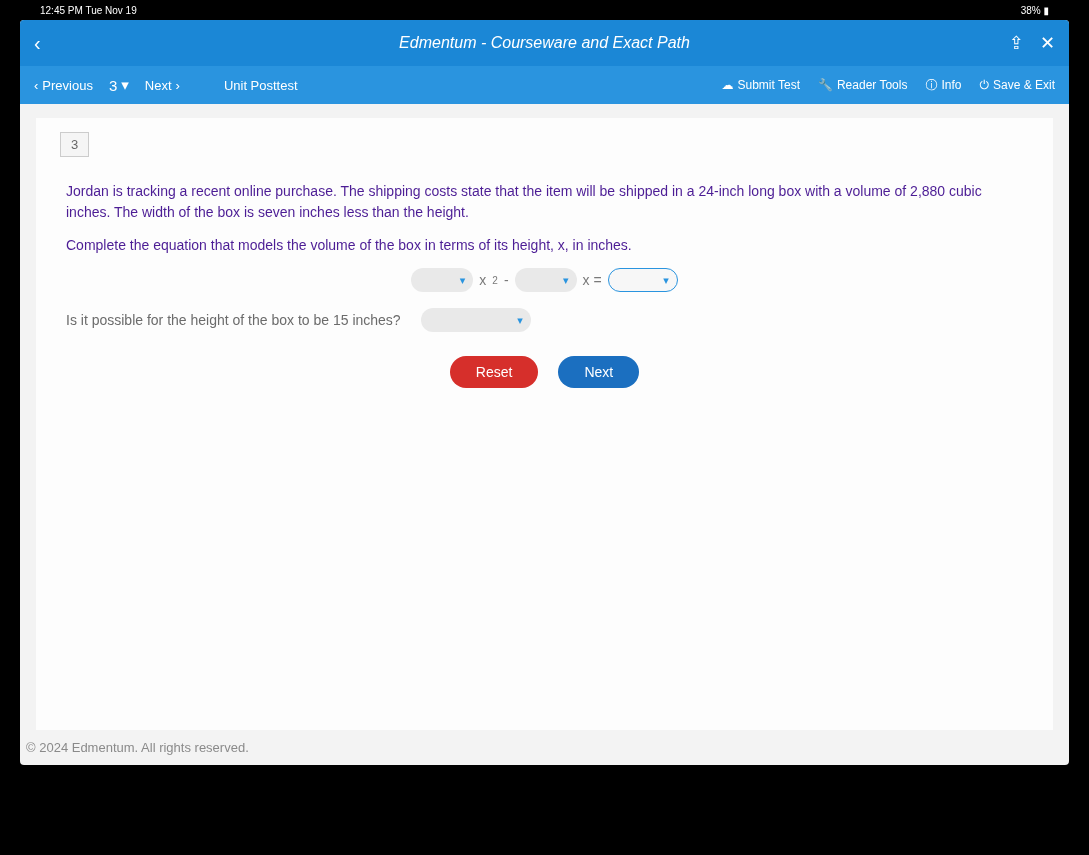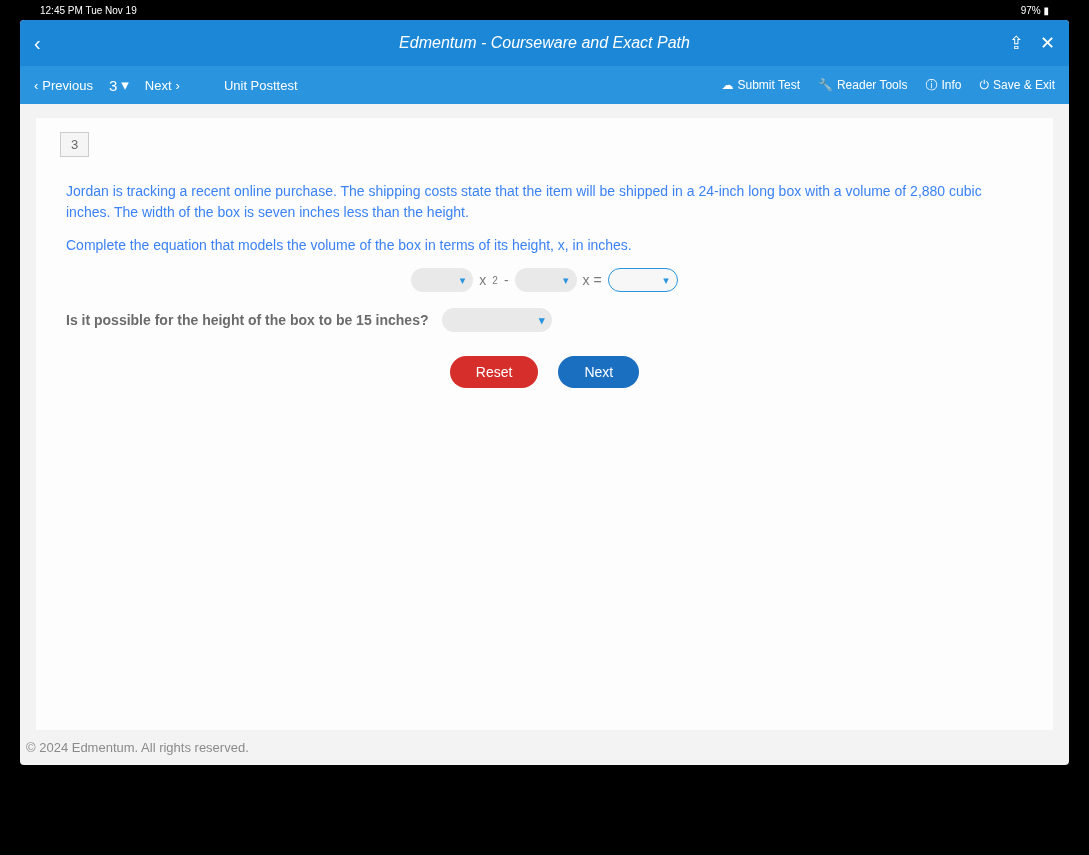--- a/index.html
+++ b/index.html
@@ -14,41 +14,41 @@
   .header-icons { margin-left:auto; display:flex; gap:16px; font-size:18px; }
   .toolbar-row { display:flex; align-items:center; height:38px; padding:0 14px; font-size:13px; background:#2a94df; }
   .toolbar-left { display:flex; align-items:center; gap:16px; }
   .toolbar-right { margin-left:auto; display:flex; align-items:center; gap:18px; font-size:12px; }
   .tool { display:flex; align-items:center; gap:4px; }
   .nav-count { font-size:15px; display:flex; align-items:center; gap:4px;}
   .unit-title { font-size:13px; margin-left:28px; }
   .content { flex:1; background:#fdfdfd; margin:14px 16px 0 16px; padding:14px 24px 40px 24px; color:#6b6b6b; font-size:14px; overflow:auto; }
   .qnum { display:inline-block; border:1px solid #ccc; background:#f5f5f5; padding:4px 10px; font-size:13px; color:#666; margin-bottom:14px; }
   .instr { color:#7a7a7a; margin:6px 0 18px 6px; }
-  .para { color:#3b82f6; margin:10px 0 12px 6px; line-height:1.5; }
+  .para { color:#4c1d95; margin:10px 0 12px 6px; line-height:1.5; }
   .eq-row { display:flex; align-items:center; justify-content:center; gap:6px; margin:10px 0 16px 0; color:#7a7a7a; }
   .dd { display:inline-flex; align-items:center; justify-content:flex-end; background:#e9e9e9; border-radius:14px; min-width:62px; height:24px; padding:0 8px; color:#888; font-size:11px; }
   .dd.oval { background:#f7f7f7; border:1px solid #2a94df; border-radius:14px; min-width:70px;}
   .chev { margin-left:6px; font-size:10px; }
   .sup { font-size:10px; vertical-align:super; }
-  .follow-row { display:flex; align-items:center; gap:14px; margin:12px 0 24px 6px;font-weight:bold;}
+  .follow-row { display:flex; align-items:center; gap:20px; margin:12px 0 24px 6px;}
   .btn-row { display:flex; gap:20px; justify-content:center; margin-top:10px;}
   .btn { border:none; color:#fff; font-size:14px; padding:8px 26px; border-radius:18px; cursor:pointer; }
   .btn.reset { background:#d62f2b;text-align:right; }
   .btn.next { background:#1b6fc0; }
   .footer { color:#8a8a8a; font-size:13px; padding:10px 6px; }
   .dd-arrow { color:#2a94df; font-size:11px; }
 </style>
 </head>
 <body>
 
 <div class="device">
   <div class="status-bar">
     <span>12:45 PM  Tue Nov 19</span>
-    <span>97% ▮</span>
+    <span>38% ▮</span>
   </div>
 
   <div class="app">
 
     <div class="header-main">
       <div class="title-row">
         <span class="back">‹</span>
         <div class="title-center">Edmentum - Courseware and Exact Path</div>
         <div class="header-icons">
           <span>⇪</span>

